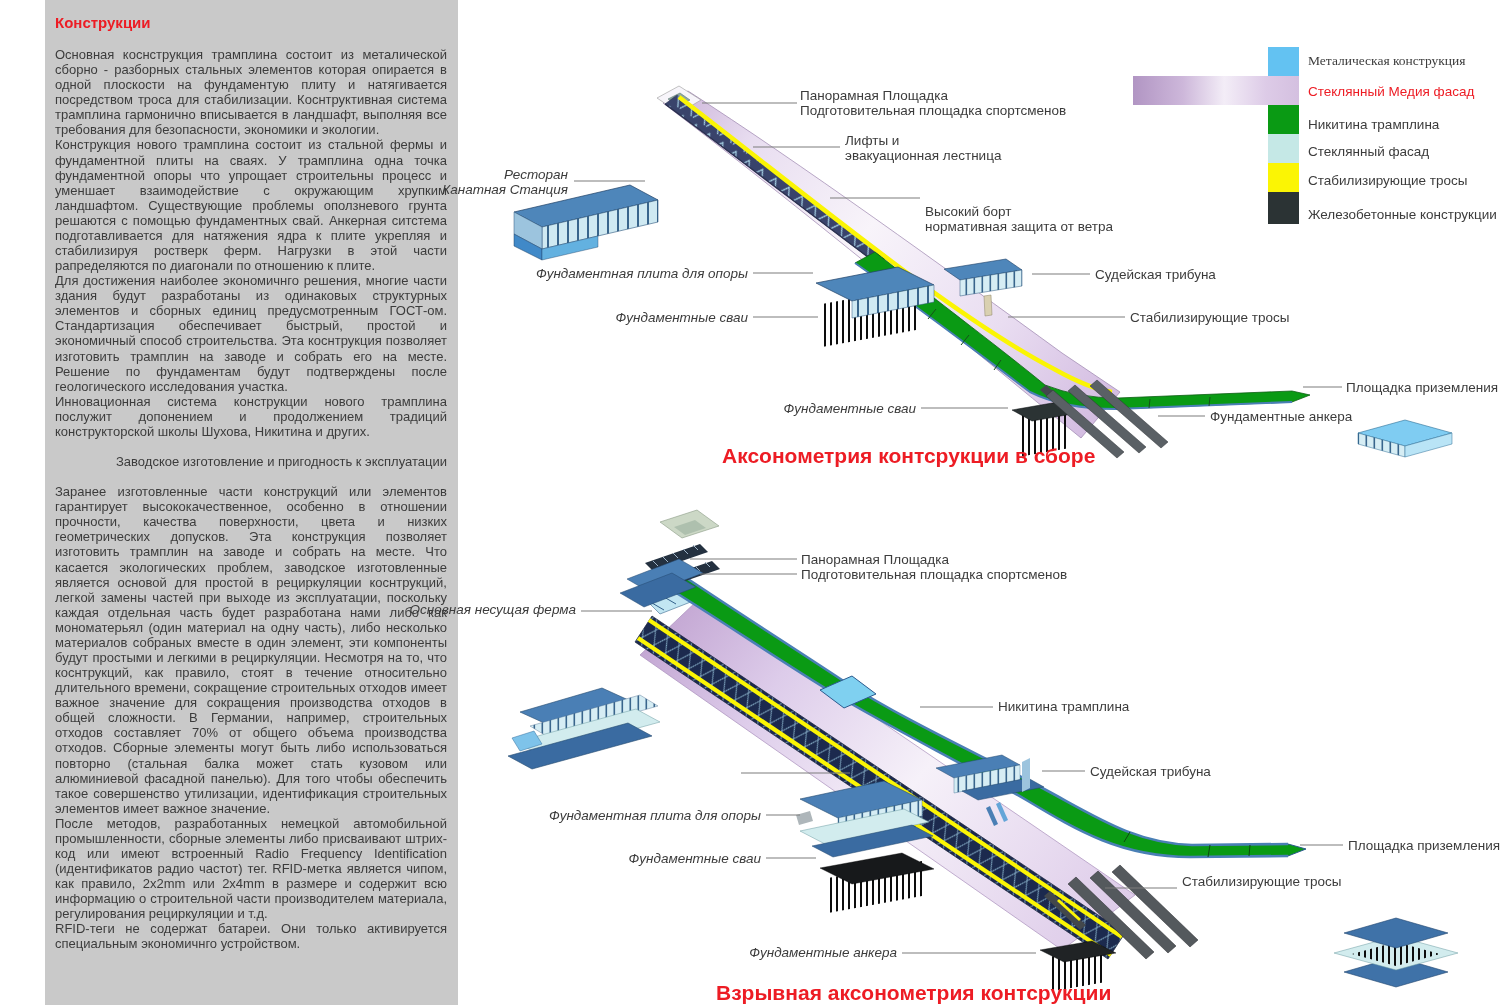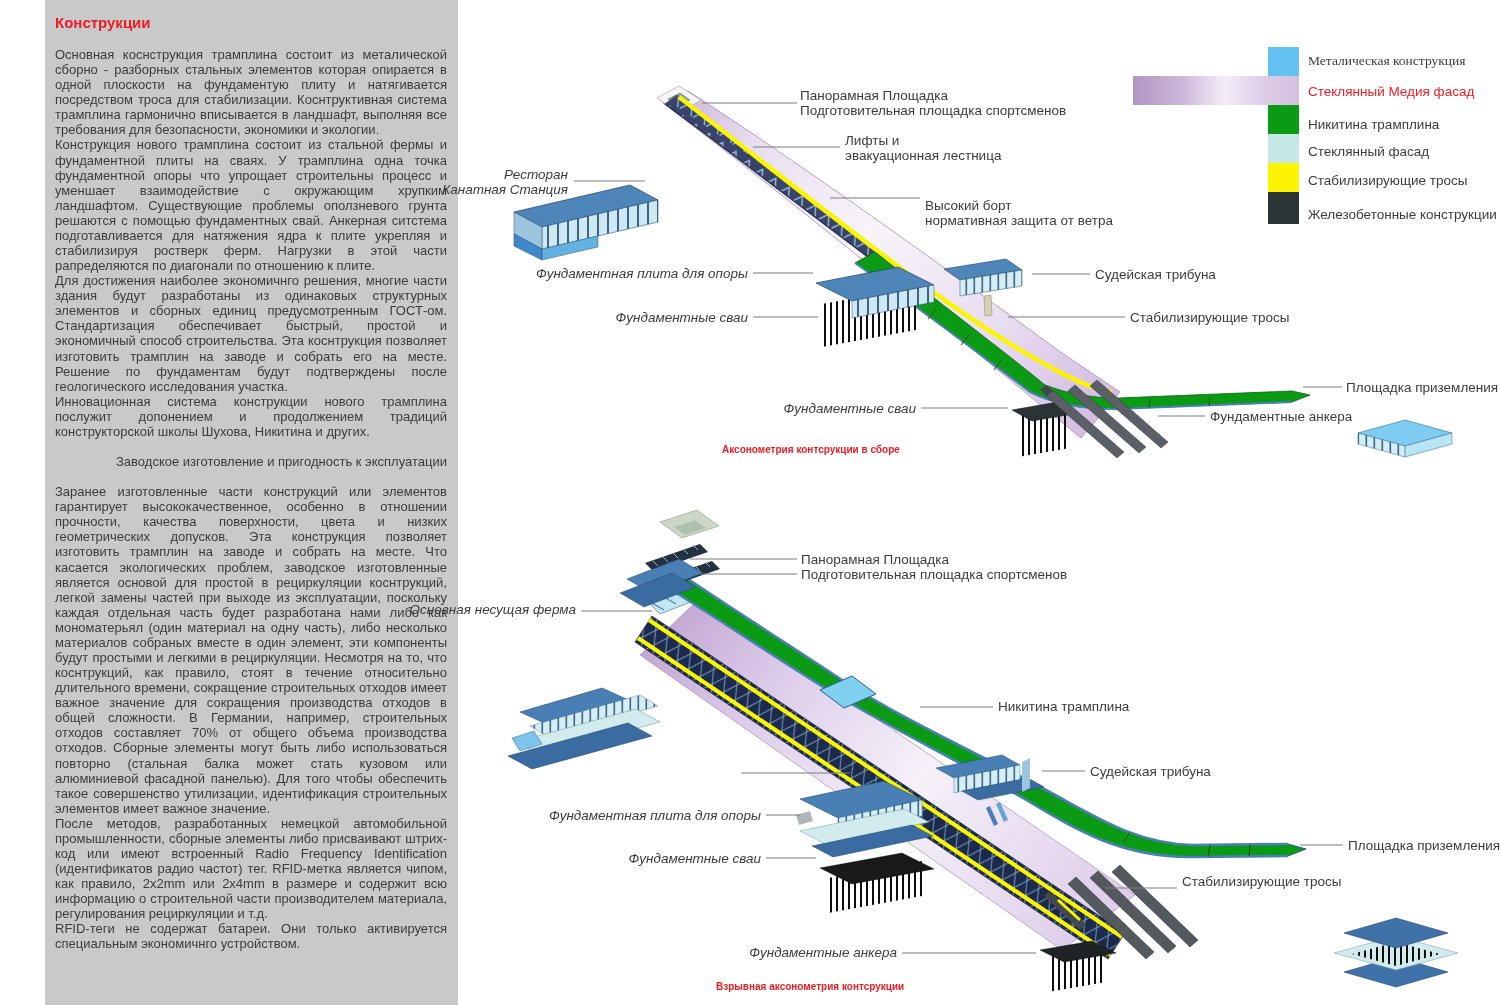--- a/index.html
+++ b/index.html
@@ -12,21 +12,21 @@
          background:var(--panel_bg);box-sizing:border-box;padding:10px 11px 10px 10px;margin-left:45px;}
   .panel h1{font-size:15px;font-weight:bold;color:var(--accent_red);margin:4px 0 16px 0;}
   .panel p{font-size:13px;line-height:1.16;color:var(--text);margin:0;
            text-align:justify;}
   .panel p.sub{margin:15px 0 15px 0;text-align:right;}
 
   
   .lbl{position:absolute;font-size:13.5px;line-height:15px;color:var(--text);
        white-space:nowrap;}
   .lbl.r{transform:translateX(-100%);text-align:right;font-style:italic;}
-  .caption{position:absolute;font-size:10px;font-weight:bold;color:var(--accent_red);
+  .caption{position:absolute;font-size:21px;font-weight:bold;color:var(--accent_red);
            white-space:nowrap;}
 
   
   .legend-swatch{position:absolute;width:31px;height:29px;}
   .legend-label{position:absolute;left:1308px;font-size:13.5px;color:var(--text);white-space:nowrap;}
   .legend-label.red{color:var(--accent_red);}
   .legend-grad{position:absolute;left:1133px;top:76px;width:166px;height:29px;
     background:linear-gradient(90deg,#b195c3 0%,#cdb7da 30%,#f3edf7 55%,#ddcbe7 80%,#d4c0e0 100%);}
 
   svg{position:absolute;left:0;top:0;}
@@ -274,21 +274,21 @@
     <div>Подготовительная площадка спортсменов</div>
   </div>
   <div class="lbl" style="left:845px;top:133px;">
     <div>Лифты и</div>
     <div>эвакуационная лестница</div>
   </div>
   <div class="lbl r" style="left:568px;top:167px;">
     <div>Ресторан</div>
     <div>Канатная Станция</div>
   </div>
-  <div class="lbl" style="left:925px;top:198px;">
+  <div class="lbl" style="left:925px;top:204px;">
     <div>Высокий борт</div>
     <div>нормативная защита от ветра</div>
   </div>
   <div class="lbl r" style="left:748px;top:266px;">Фундаментная плита для опоры</div>
   <div class="lbl" style="left:1095px;top:267px;">Судейская трибуна</div>
   <div class="lbl r" style="left:748px;top:310px;">Фундаментные сваи</div>
   <div class="lbl" style="left:1130px;top:310px;">Стабилизирующие тросы</div>
   <div class="lbl" style="left:1346px;top:380px;">Площадка приземления</div>
   <div class="lbl r" style="left:916px;top:401px;">Фундаментные сваи</div>
   <div class="lbl" style="left:1210px;top:409px;">Фундаментные анкера</div>

